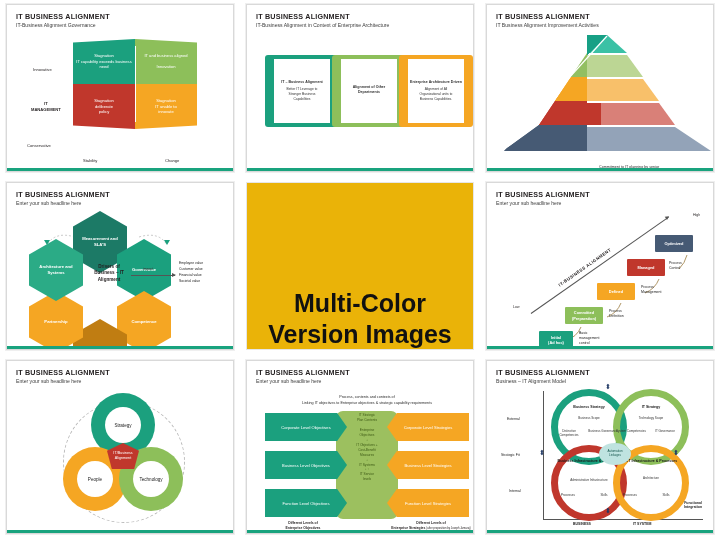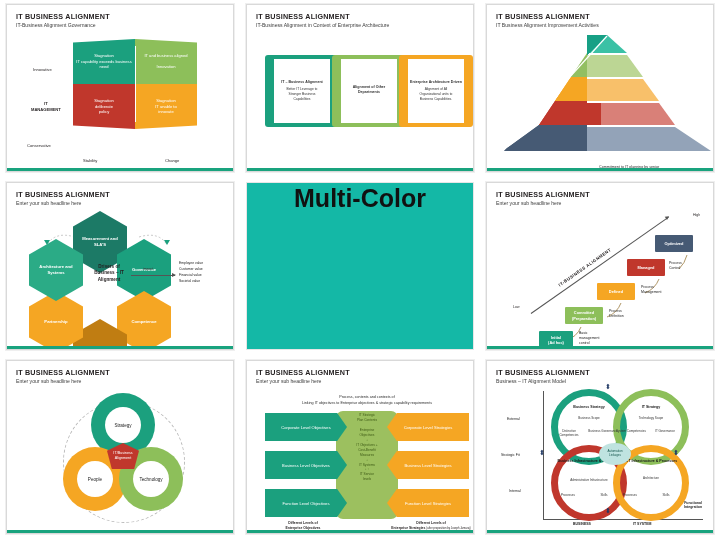--- a/index.html
+++ b/index.html
@@ -23,22 +23,22 @@
     box-shadow:0 0 0 1px #efefef;
     box-sizing:border-box;
     overflow:hidden;
   }
   .slide .accent{position:absolute;left:0;right:0;bottom:0;height:3px;background:#19a37e;}
   .s-title{position:absolute;left:9px;top:7px;font-size:7.2px;font-weight:bold;letter-spacing:.2px;color:#231f20;}
   .s-sub{position:absolute;left:9px;top:17px;font-size:5.1px;color:#3b3b3b;}
 
   
   .center-panel{
-    width:100%;height:100%;background:#14b8a6;border:1px solid #e6e6e6;box-sizing:border-box;
-    display:flex;align-items:flex-start;justify-content:center;text-align:center;
+    width:100%;height:100%;background:#eab308;border:1px solid #e6e6e6;box-sizing:border-box;
+    display:flex;align-items:flex-end;justify-content:center;text-align:center;
   }
   .center-text{font-size:25px;font-weight:bold;line-height:1.22;color:#111;}
 
   
   .q-wrap{position:absolute;left:0;top:26px;width:240px;height:120px;}
   .q-box{position:absolute;left:66px;top:8px;width:124px;height:90px;}
   .q{position:absolute;width:50%;height:50%;display:flex;align-items:center;justify-content:center;
      text-align:center;color:#fff;font-size:4.1px;line-height:1.45;padding:2px;box-sizing:border-box;}
   .q1{left:0;top:0;background:#1ba07e;clip-path:polygon(0 8%,100% 0,100% 100%,0 100%);}
   .q2{left:50%;top:0;background:#8dbf5a;clip-path:polygon(0 0,100% 8%,100% 100%,0 100%);}
@@ -319,20 +319,21 @@
         </div>
       </div>
       <div class="accent"></div>
     </div>
   </div>
 
   <div class="cell">
     <div class="center-panel">
       <div class="center-text">
         <div>Multi-Color</div>
+        <div>Version Images</div>
       </div>
     </div>
   </div>
 
   <div class="cell">
     <div class="slide">
       <div class="s-title">IT BUSINESS ALIGNMENT</div>
       <div class="s-sub">Enter your sub headline here</div>
       <div class="stair">
         <div class="diag"></div>

